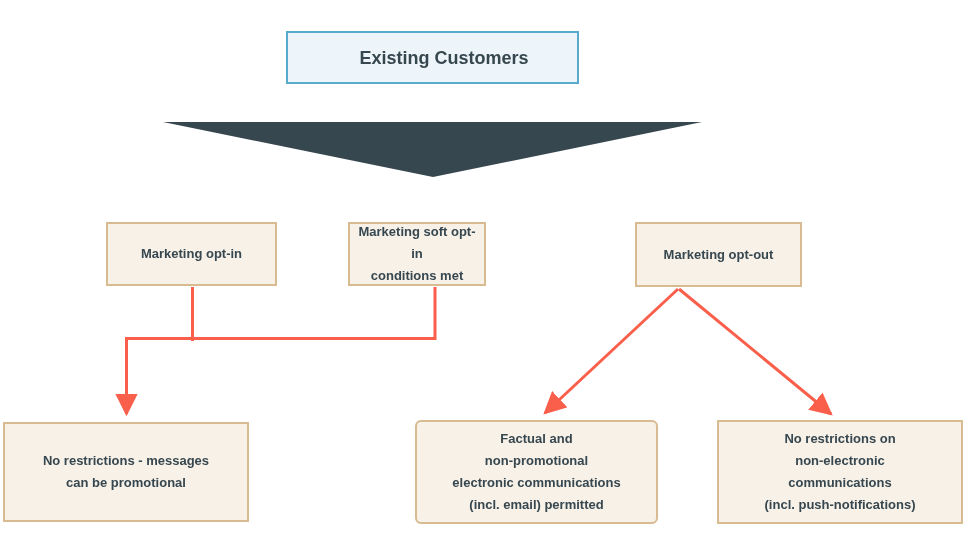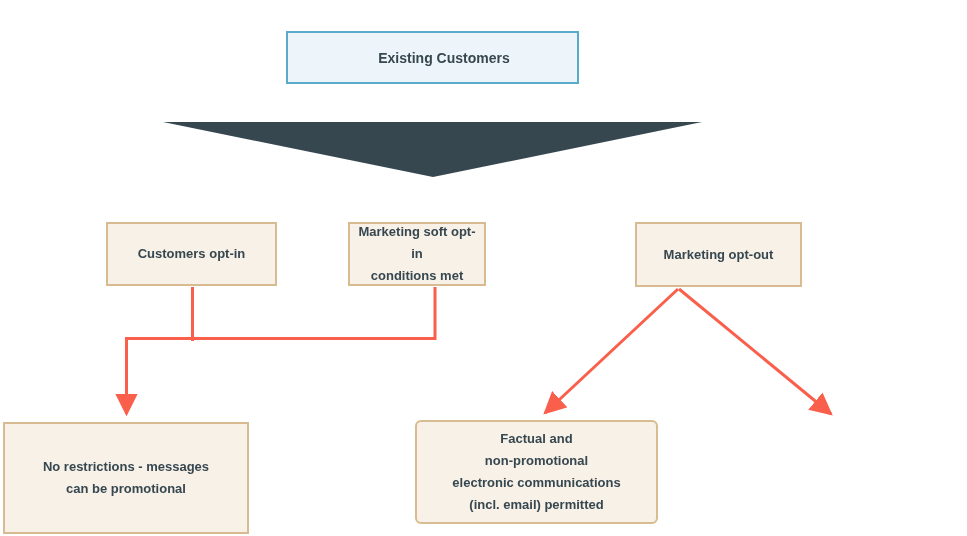--- a/index.html
+++ b/index.html
@@ -52,30 +52,30 @@
     border-color: var(--blue-border, #58abca);
   }
   .box-label {
     display: block;
     white-space: pre-line;
     font-size: 13px;
     line-height: 22px;
     padding: 0 8px;
   }
   .box--root .box-label {
-    font-size: 14px;
+    font-size: 18px;
     line-height: 20px;
     margin-left: 23px;
   }
   
   .node-root      { left: 286px; top: 31px;  width: 293px; height: 53px; }
   .node-branch-1  { left: 106px; top: 222px; width: 171px; height: 64px; }
   .node-branch-2  { left: 348px; top: 222px; width: 138px; height: 64px; }
   .node-branch-3  { left: 595px; top: 222px; width: 167px; height: 65px; margin-left: 40px; }
-  .node-outcome-1 { left: 3px;   top: 422px; width: 246px; height: 112px; }
+  .node-outcome-1 { left: 3px;   top: 422px; width: 246px; height: 100px; }
   .node-outcome-2 { left: 415px; top: 420px; width: 243px; height: 104px; border-radius: 6px; }
   .node-outcome-3 { left: 717px; top: 420px; width: 246px; height: 104px; }
 </style>
 </head>
 <body>
 
 <div class="canvas">
 
   <svg class="connectors" viewBox="0 0 967 536" xmlns="http://www.w3.org/2000/svg">
     <defs>
@@ -93,21 +93,21 @@
     <line class="connector" x1="678" y1="289" x2="545" y2="413" marker-end="url(#arrowhead)"></line>
 
     <line class="connector" x1="679" y1="289" x2="831" y2="414" marker-end="url(#arrowhead)"></line>
   </svg>
 
   <div class="box box--blue box--root node-root">
     <span class="box-label">Existing Customers</span>
   </div>
 
   <div class="box node-branch-1">
-    <span class="box-label">Customers opt-in</span>
+    <span class="box-label">Marketing opt-in</span>
   </div>
 
   <div class="box node-branch-2">
     <span class="box-label">Marketing soft opt-in
 conditions met</span>
   </div>
 
   <div class="box node-branch-3">
     <span class="box-label">Marketing opt-out</span>
   </div>
@@ -117,14 +117,20 @@
 can be promotional</span>
   </div>
 
   <div class="box node-outcome-2">
     <span class="box-label">Factual and
 non-promotional
 electronic communications
 (incl. email) permitted</span>
   </div>
 
+  <div class="box node-outcome-3">
+    <span class="box-label">No restrictions on
+non-electronic
+communications
+(incl. push-notifications)</span>
+  </div>
 
 </div>
 
 </body></html>

